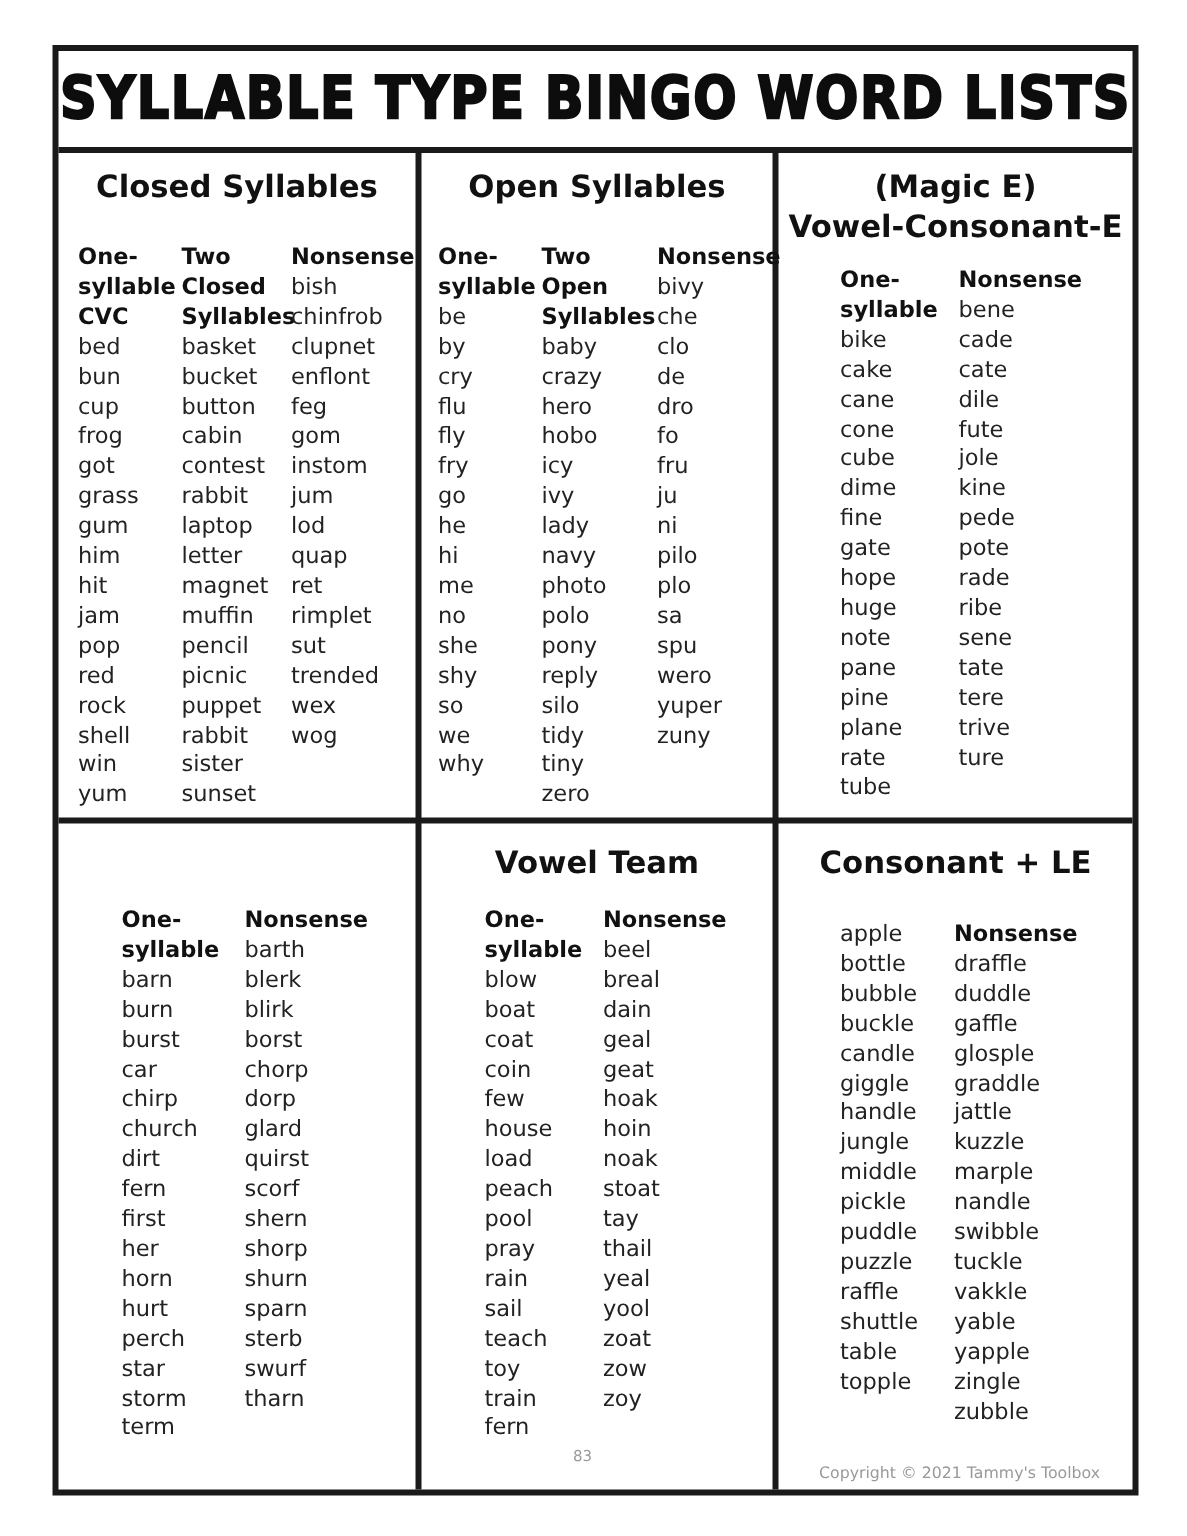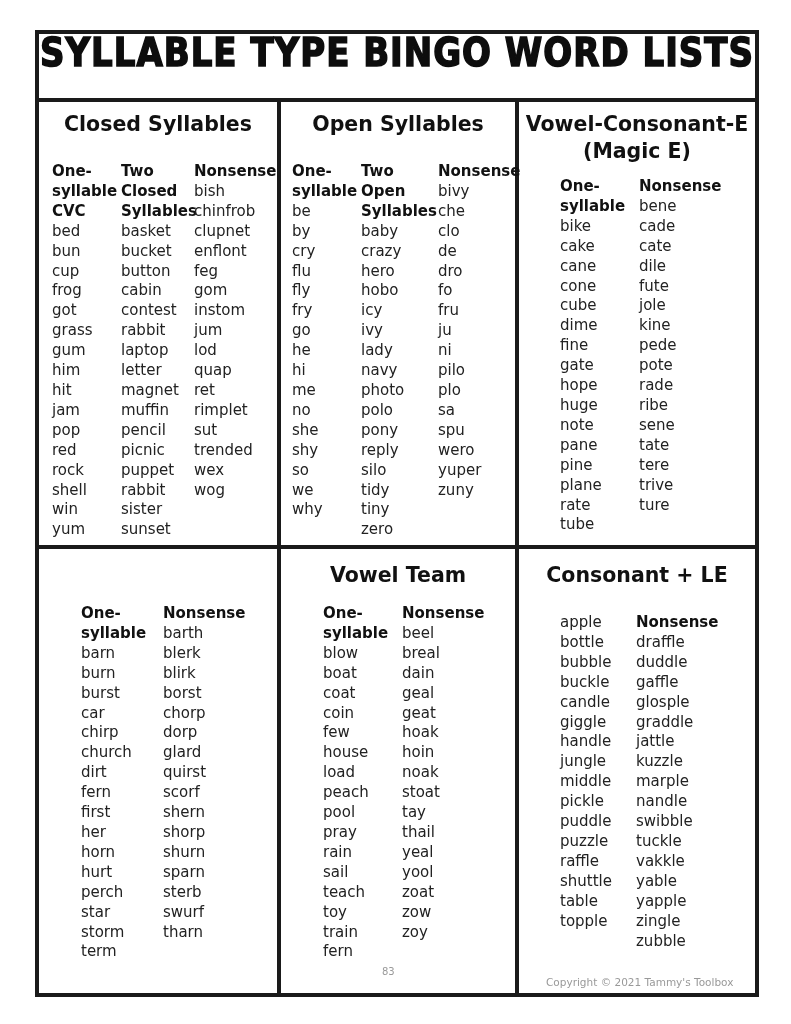--- a/index.html
+++ b/index.html
@@ -1,21 +1,21 @@
 <!DOCTYPE html>
 <html><head>
 <meta charset="utf-8">
 <style>
   html, body { margin: 0; padding: 0; background: #ffffff; }
   body { width: 791px; height: 1024px; position: relative; overflow: hidden;
          font-family: "DejaVu Sans", sans-serif; color: #1a1a1a; }
   .sheet { position: absolute; left: 35px; top: 30px; width: 716px; height: 959px;
            border: 4px solid #1a1a1a; box-sizing: content-box; }
   .title-bar { position: absolute; left: 0; top: 0; width: 716px; height: 64px;
-               border-bottom: 4px solid #1a1a1a; display: flex; justify-content: center; }
+               border-bottom: 4px solid #1a1a1a; display: flex; align-items: center; justify-content: center; }
   .title { font-family: "DejaVu Sans", sans-serif; font-weight: 900; font-size: 34px;
            letter-spacing: 1px; text-transform: uppercase; transform: scaleY(1.15); color: #0d0d0d;
            -webkit-text-stroke: 1.4px #0d0d0d; }
   .grid { position: absolute; left: 0; top: 68px; width: 716px; height: 891px; }
   .cell { position: absolute; box-sizing: border-box; }
   .c1 { left: 0; width: 238px; }
   .c2 { left: 242px; width: 234px; }
   .c3 { left: 480px; width: 236px; }
   .r1 { top: 0; height: 386px; }
   .r2 { top: 447px; height: 444px; }
@@ -172,22 +172,22 @@
             <div class="w">spu</div>
             <div class="w">wero</div>
             <div class="w">yuper</div>
             <div class="w">zuny</div>
           </div>
       </div>
     </div>
 
     <div class="cell c3 r1">
       <div class="cell-title" style="margin-top:9px">
+        <div>(Magic E)</div>
         <div>Vowel-Consonant-E</div>
-        <div>(Magic E)</div>
       </div>
       <div class="cols" style="left:41px; top:75px;">
         <div class="col" style="width:79px">
             <div class="w h">One-</div>
             <div class="w h">syllable</div>
             <div class="w">bike</div>
             <div class="w">cake</div>
             <div class="w">cane</div>
             <div class="w">cone</div>
             <div class="w">cube</div>

